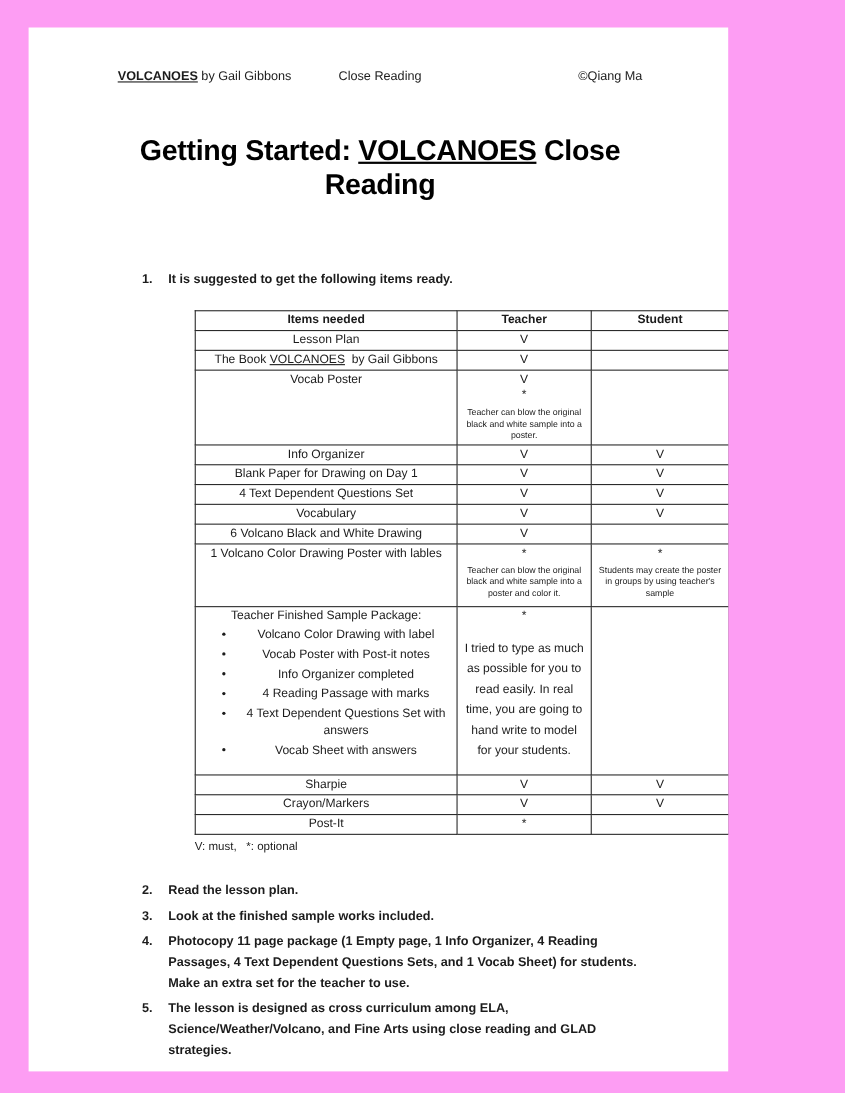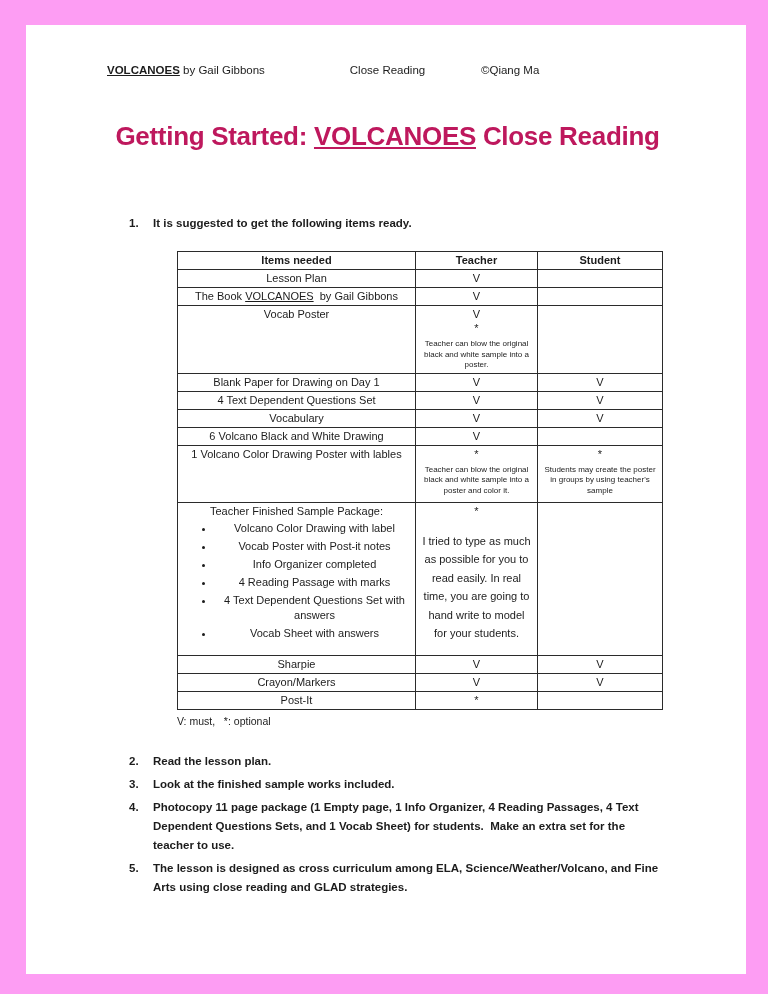--- a/index.html
+++ b/index.html
@@ -4,36 +4,36 @@
 <style>
   html,body{margin:0;padding:0;}
   body{
     width:768px;height:994px;position:relative;
     background:#fd9df3;
     font-family:"Liberation Sans",sans-serif;
     color:#1c1c1c;
     -webkit-font-smoothing:antialiased;
   }
   .page{
-    position:absolute;left:26px;top:25px;width:720px;height:949px;
+    position:absolute;left:26px;top:25px;width:636px;height:949px;
     background:#ffffff;box-sizing:border-box;
     padding:38px 78px 0 81px;
     overflow:hidden;
   }
   
   .doc-header{display:grid;grid-template-columns:1fr 1fr 1fr;font-size:11.5px;line-height:14px;}
   .h-left{text-align:left;}
   .h-center{text-align:center;}
-  .h-right{text-align:left;}
+  .h-right{text-align:right;}
   .b{font-weight:700;}
   .u{text-decoration:underline;}
   
   .title{
     font-size:26px;font-weight:700;text-align:center;
-    margin:44px 0 0 0;letter-spacing:-0.3px;color:#be185d;
+    margin:44px 0 0 0;letter-spacing:-0.3px;color:#000000;
   }
   
   .li1{display:flex;gap:8px;font-weight:700;font-size:11.5px;margin:64px 0 0 22px;line-height:15px;}
   .num{width:16px;flex:none;}
   
   .items-table{
     border-collapse:collapse;table-layout:fixed;
     margin:20px 0 0 70px;width:485px;
     font-size:11px;line-height:14px;
   }
@@ -107,20 +107,25 @@
       <tr class="r-vocab">
         <td>Vocab Poster</td>
         <td>
           <div class="mark">V</div>
           <div class="mark">*</div>
           <div class="note">Teacher can blow the original black and white sample into a poster.</div>
         </td>
         <td></td>
       </tr>
       <tr class="r-sm">
+        <td>Info Organizer</td>
+        <td>V</td>
+        <td>V</td>
+      </tr>
+      <tr class="r-sm">
         <td>Blank Paper for Drawing on Day 1</td>
         <td>V</td>
         <td>V</td>
       </tr>
       <tr class="r-sm">
         <td>4 Text Dependent Questions Set</td>
         <td>V</td>
         <td>V</td>
       </tr>
       <tr class="r-sm">

